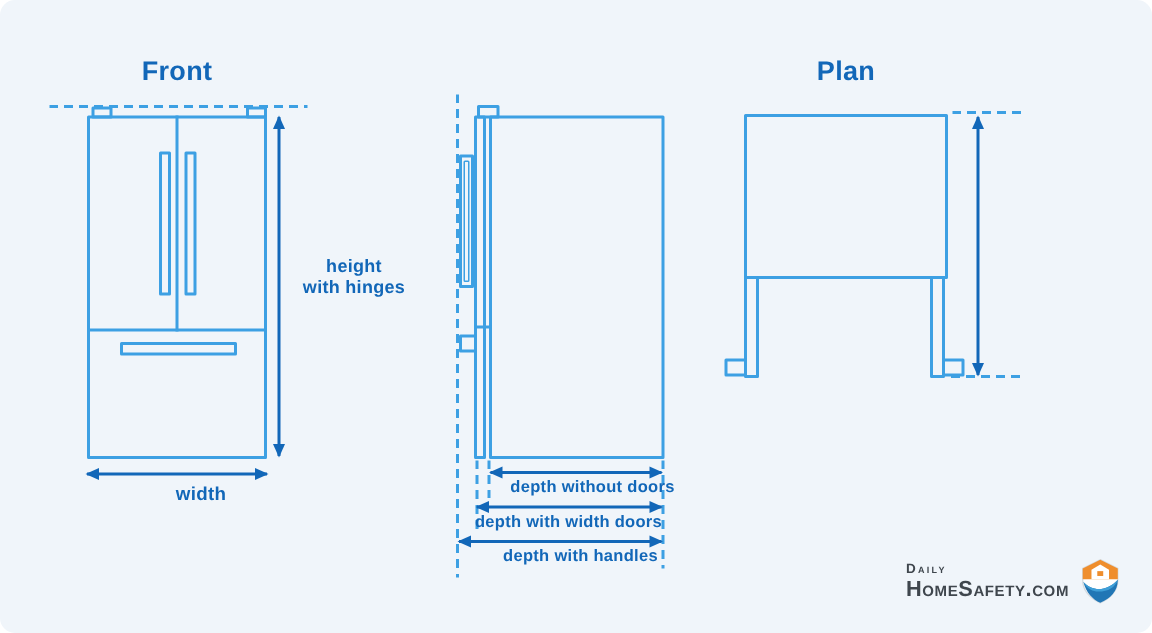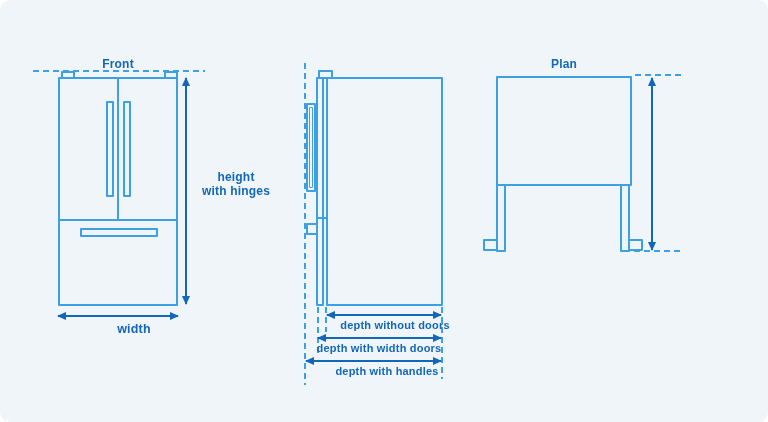--- a/index.html
+++ b/index.html
@@ -22,21 +22,21 @@
   .arr-h{position:absolute;height:2px;background:var(--accent);}
   .arr-h::before{content:"";position:absolute;left:-1px;top:-3.5px;width:0;height:0;
     border-top:4px solid transparent;border-bottom:4px solid transparent;border-right:9px solid var(--accent);}
   .arr-h::after{content:"";position:absolute;right:-1px;top:-3.5px;width:0;height:0;
     border-top:4px solid transparent;border-bottom:4px solid transparent;border-left:9px solid var(--accent);}
   .arr-v{position:absolute;width:2px;background:var(--accent);}
   .arr-v::before{content:"";position:absolute;top:-1px;left:-3.5px;width:0;height:0;
     border-left:4px solid transparent;border-right:4px solid transparent;border-bottom:9px solid var(--accent);}
   .arr-v::after{content:"";position:absolute;bottom:-1px;left:-3.5px;width:0;height:0;
     border-left:4px solid transparent;border-right:4px solid transparent;border-top:9px solid var(--accent);}
-  .ttl{position:absolute;color:var(--accent);font-weight:700;font-size:12px;text-align:center;letter-spacing:.2px;margin-top:20px;}
+  .ttl{position:absolute;color:var(--accent);font-weight:700;font-size:18px;text-align:center;letter-spacing:.2px;}
   .lbl{position:absolute;color:var(--accent);font-weight:700;font-size:11px;letter-spacing:.2px;}
   .lbl.center{text-align:center;}
   .lbl.two{white-space:pre-line;font-size:12px;line-height:14px;}
   .logo{position:absolute;left:604px;top:372px;display:flex;align-items:center;gap:7px;}
   .logo-txt{display:flex;flex-direction:column;line-height:1;}
   .logo-top{font-variant:small-caps;font-weight:700;font-size:9px;letter-spacing:1.5px;color:var(--logo-text);margin-bottom:2px;}
   .logo-bottom{font-variant:small-caps;font-weight:700;font-size:14.5px;letter-spacing:.4px;color:var(--logo-text);}
 </style>
 </head>
 <body>
@@ -96,14 +96,34 @@
   <div class="box" style="left:496px;top:184px;width:10px;height:68px;"></div>
   <div class="box" style="left:620px;top:184px;width:10px;height:68px;"></div>
   <div class="box" style="left:483px;top:239px;width:15px;height:12px;"></div>
   <div class="box" style="left:628px;top:239px;width:15px;height:12px;"></div>
 
   <div class="dash-h" style="left:635px;top:74px;width:46px;"></div>
   <div class="dash-h" style="left:634px;top:250px;width:50px;"></div>
 
   <div class="arr-v" style="left:651px;top:78px;height:172px;"></div>
 
+  <div class="logo">
+    <div class="logo-txt">
+      <span class="logo-top">Daily</span>
+      <span class="logo-bottom">HomeSafety.com</span>
+    </div>
+    <span style="display:inline-block;line-height:0;">
+      <svg width="27" height="31" viewBox="0 0 30 34" xmlns="http://www.w3.org/2000/svg">
+
+        <path d="M15 1 L28 7.5 L28 16 C28 24.5 22.5 29.5 15 33 C7.5 29.5 2 24.5 2 16 L2 7.5 Z" fill="#ffffff" stroke="#d4dbe0" stroke-width="1"></path>
+
+        <path d="M15 1 L28 7.5 L28 15.5 L2 15.5 L2 7.5 Z" fill="#ef8e2d"></path>
+
+        <path d="M15 4.5 L21.5 8.5 L21.5 15.5 L8.5 15.5 L8.5 8.5 Z" fill="#ffffff"></path>
+        <rect x="12.8" y="9.5" width="4.4" height="3.6" fill="#ef8e2d"></rect>
+
+        <path d="M2.5 17.5 C9 24.5 19.5 25 28 15.8 C28 24.5 22.5 29.5 15 33 C9.5 30.3 4.5 25.5 2.5 17.5 Z" fill="#2176b5"></path>
+        <path d="M2.5 17.5 C9 24.5 19.5 25 28 15.8 C26 22 20 25 12 24.5 C8 24 4.5 21.5 2.5 17.5 Z" fill="#3f9fd8"></path>
+      </svg>
+    </span>
+  </div>
 
 </div>
 
 </body></html>

